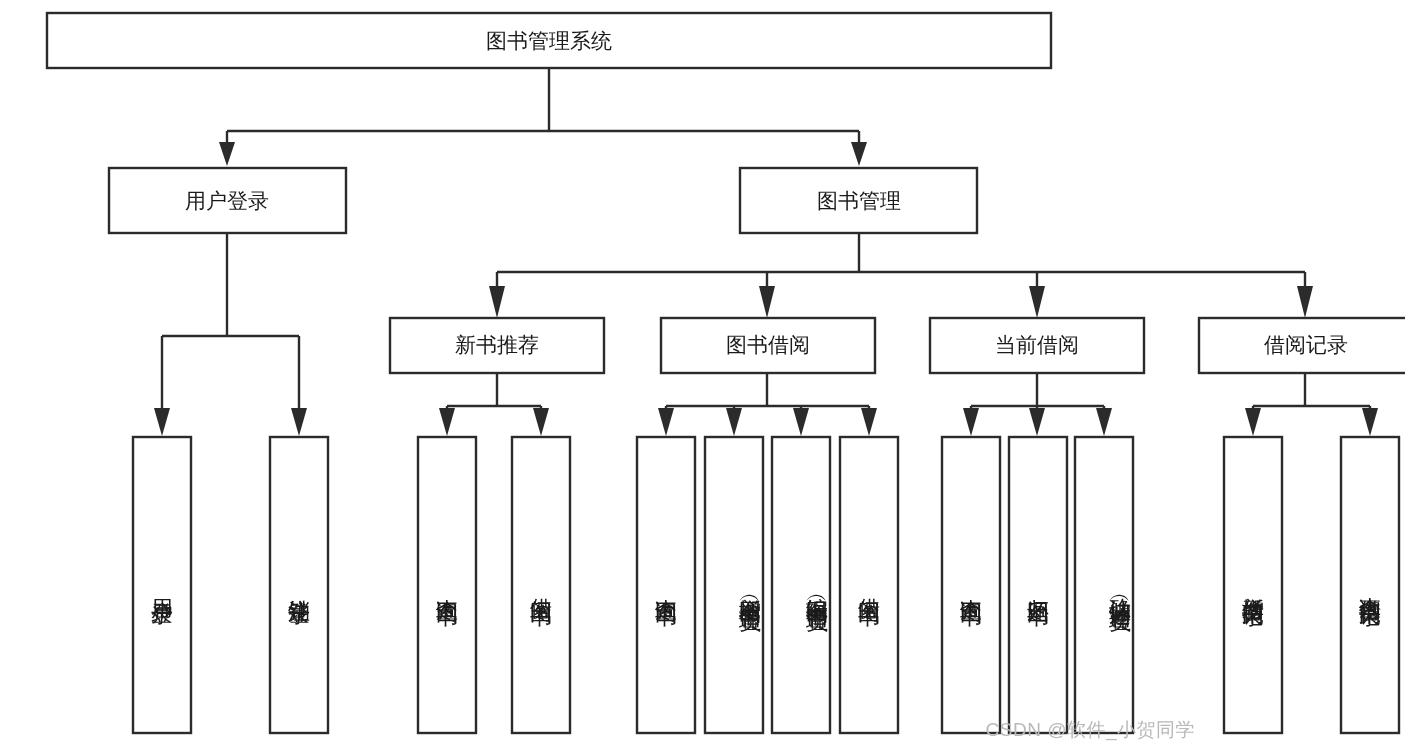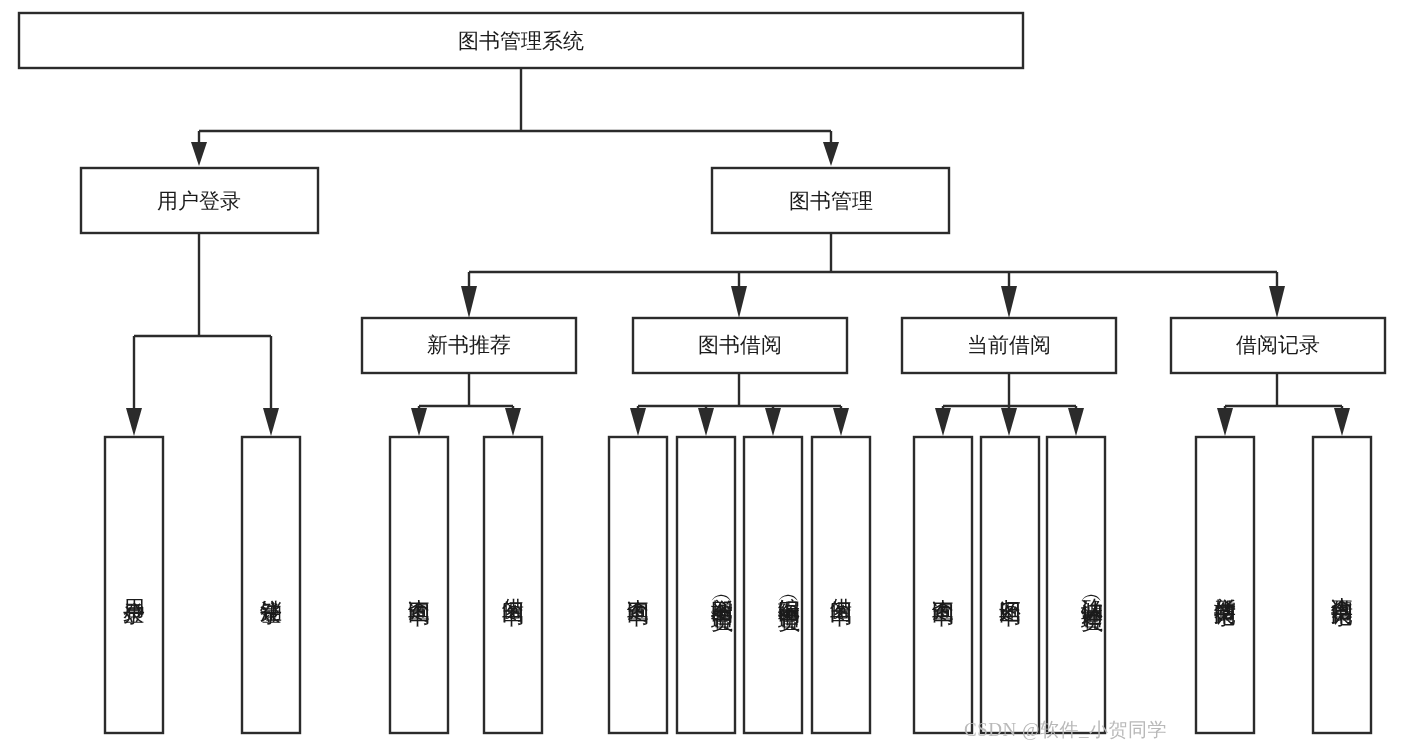--- a/index.html
+++ b/index.html
@@ -11,20 +11,21 @@
     width: 1405px;
     height: 747px;
     font-family: "Liberation Sans", sans-serif;
     overflow: hidden;
   }
   #diagram-root {
     position: relative;
     width: 1177px;
     height: 747px;
     background: #ffffff;
+    margin-left: 28px;
   }
   svg#flowchart {
     position: absolute;
     left: 0;
     top: 0;
     width: 1405px;
     height: 747px;
     display: block;
   }
   .node-box {
@@ -61,21 +62,21 @@
     line-height: 1.18;
     letter-spacing: 2px;
     color: #1b1b1b;
     white-space: nowrap;
     pointer-events: none;
   }
   .watermark {
     position: absolute;
     right: 10px;
     bottom: 4px;
-    font-family: Liberation Serif, serif;
+    font-family: Liberation Sans, sans-serif;
     font-size: 19px;
     color: #b9b9b9;
     letter-spacing: 0.5px;
     white-space: nowrap;
   }
 </style>
 </head>
 <body>
 
 <div id="diagram-root">

